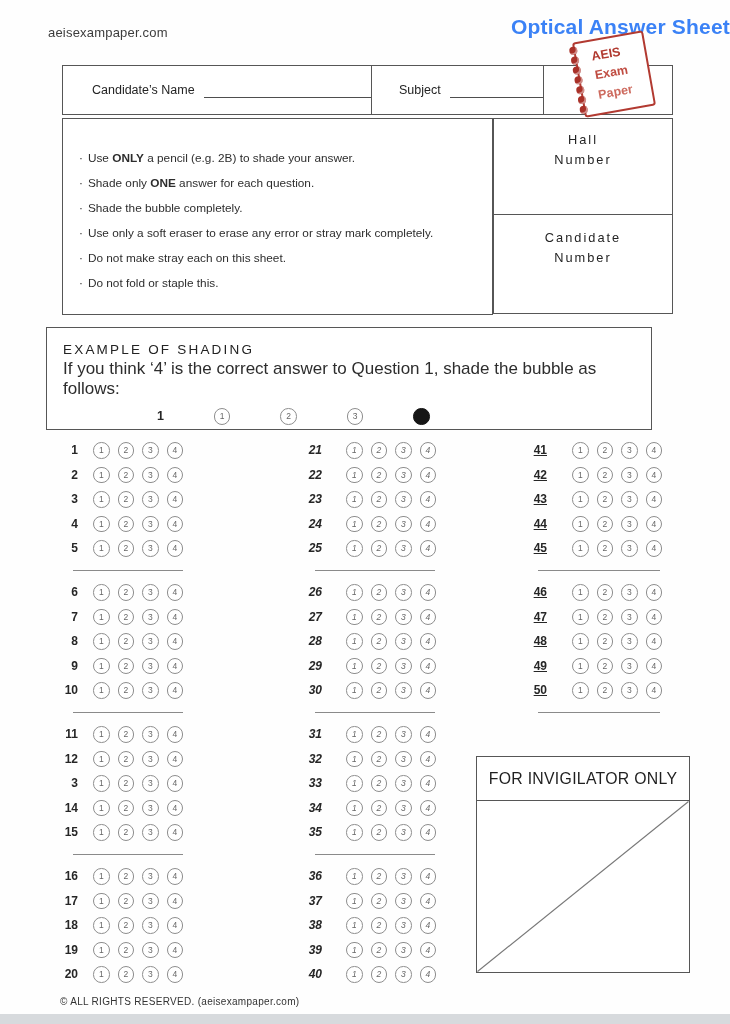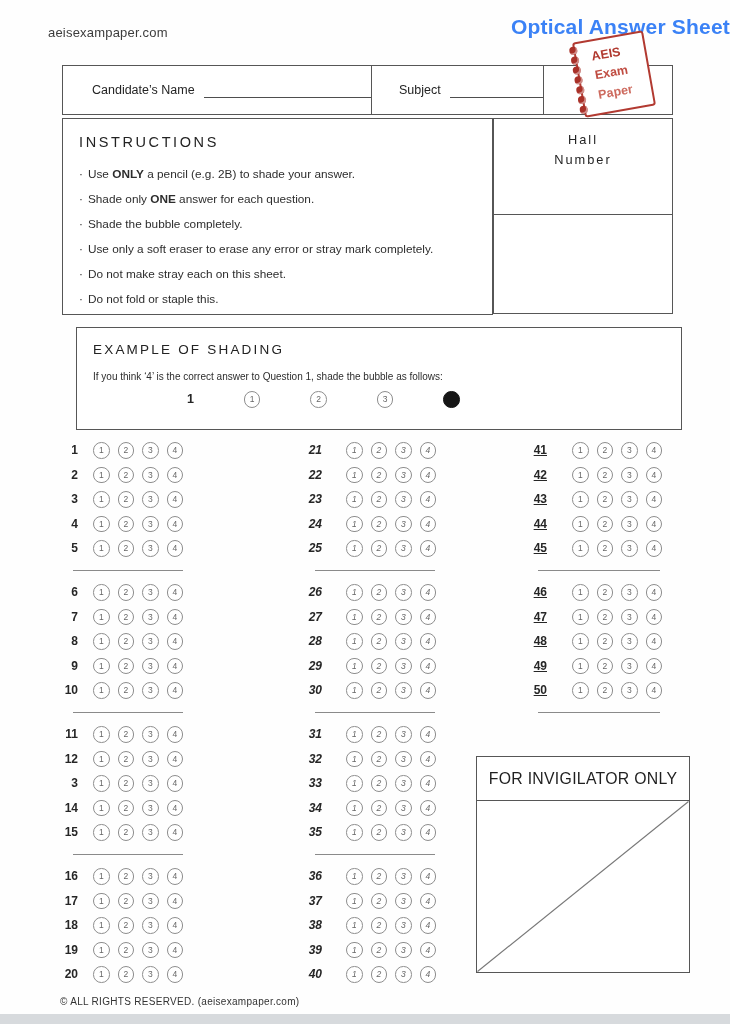--- a/index.html
+++ b/index.html
@@ -47,24 +47,24 @@
 
   
   .id-panel { position:absolute; left:493px; top:118px; width:180px; height:196px;
     border:1.5px solid #565656; border-left-width:1.3px; background:#fff; }
   .id-cell { text-align:center; font-size:12.8px; letter-spacing:2px; line-height:1.55; color:#242424; }
   .id-cell-hall { height:96px; border-bottom:1.3px solid #565656; padding-top:11px; }
   .id-cell-cand { height:97px; padding-top:13px; }
   .id-label { display:block; margin:0 auto; width:90px; }
 
   
-  .example-box { position:absolute; left:76px; top:327px; width:606px; height:103px;
+  .example-box { position:absolute; left:46px; top:327px; width:606px; height:103px;
     border:1.5px solid #565656; padding:14px 0 0 16px; background:#fff; }
   .ex-title { font-size:13.5px; letter-spacing:2.2px; color:#232323; font-weight:500; }
-  .ex-caption { margin-top:14px; font-size:10px; color:#2d2d2d; }
+  .ex-caption { margin-top:2px; font-size:17px; color:#2d2d2d; }
   .ex-row { margin-top:9px; margin-left:94px; display:flex; align-items:center; gap:50px; }
   .ex-num { font-size:12.5px; font-weight:600; color:#262626; }
 
   
   .bubble { width:16.5px; height:16.5px; border-radius:50%; border:1.2px solid #8e8e8e;
     display:flex; align-items:center; justify-content:center;
     font-size:8.5px; color:#666; background:#fff; flex:0 0 auto; }
   .bubble-filled { background:#161616; border-color:#161616; color:transparent; }
 
   
@@ -124,35 +124,37 @@
       <span class="write-line name-line"></span>
     </div>
     <div class="cb-cell cb-cell-subject">
       <span class="cb-label">Subject</span>
       <span class="write-line subject-line"></span>
     </div>
     <div class="cb-cell cb-cell-logo"></div>
   </div>
 
   <div class="instructions-box">
-    <div class="inst-title">INSTRUCTIONS</div>
     <ul class="inst-list">
       <li><span class="bullet">·</span><span>Use </span><b>ONLY</b><span> a pencil (e.g. 2B) to shade your answer.</span></li>
       <li><span class="bullet">·</span><span>Shade only </span><b>ONE</b><span> answer for each question.</span></li>
       <li><span class="bullet">·</span><span>Shade the bubble completely.</span><b></b><span></span></li>
       <li><span class="bullet">·</span><span>Use only a soft eraser to erase any error or stray mark completely.</span><b></b><span></span></li>
       <li><span class="bullet">·</span><span>Do not make stray each on this sheet.</span><b></b><span></span></li>
       <li><span class="bullet">·</span><span>Do not fold or staple this.</span><b></b><span></span></li>
     </ul>
   </div>
 
   <div class="id-panel">
     <div class="id-cell id-cell-hall">
       <span class="id-label">Hall Number</span>
     </div>
+    <div class="id-cell id-cell-cand">
+      <span class="id-label">Candidate Number</span>
+    </div>
   </div>
 
   <div class="example-box">
     <div class="ex-title">EXAMPLE OF SHADING</div>
     <div class="ex-caption">If you think ‘4’ is the correct answer to Question 1, shade the bubble as follows:</div>
     <div class="ex-row">
       <span class="ex-num">1</span>
 
     <span class="bubble">1</span>
         <span class="bubble">2</span>

